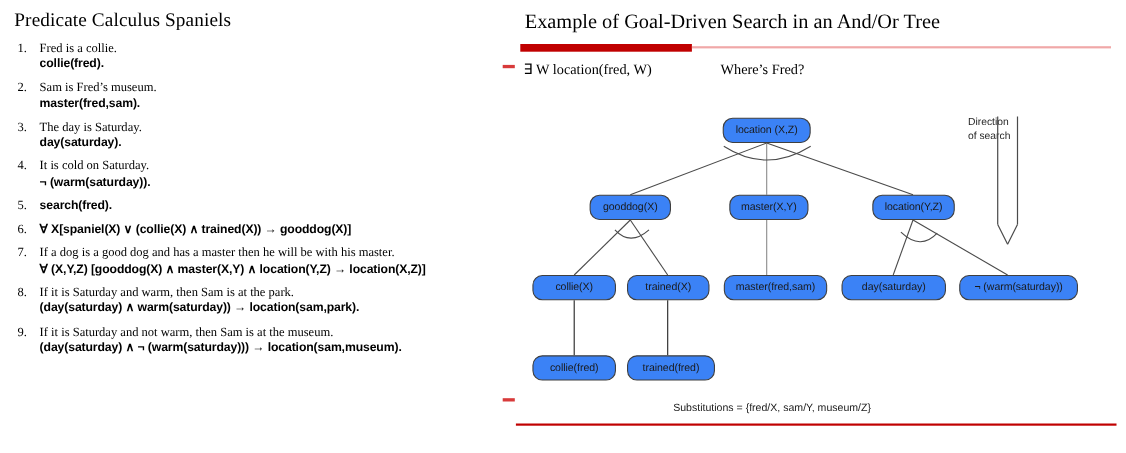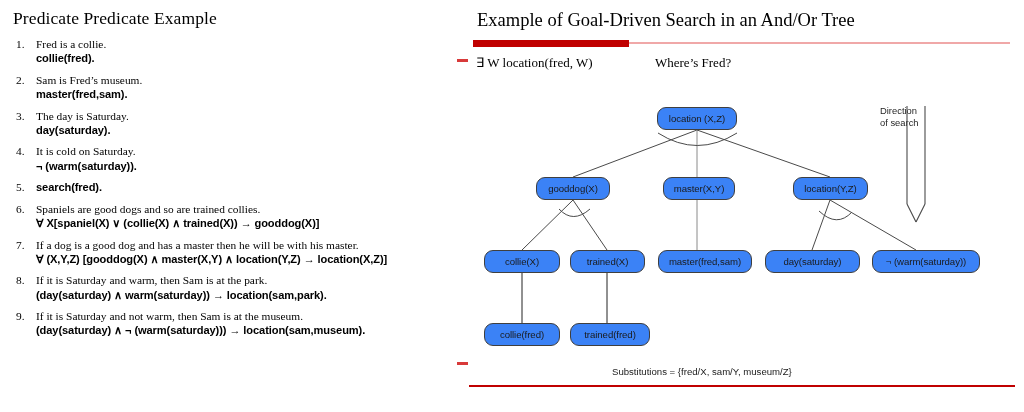--- a/index.html
+++ b/index.html
@@ -163,21 +163,21 @@
     font-size: 9.6px;
     color: #1a1a1a;
     white-space: nowrap;
   }
 </style>
 </head>
 <body>
 
 <div id="left-panel">
 
-  <div id="left-title">Predicate Predicate Example</div>
+  <div id="left-title">Predicate Calculus Spaniels</div>
 
   <div id="fact-list">
 
     <div class="fact-item">
       <div class="fact-num">1.</div>
       <div class="fact-body">
         <div class="fact-prose">Fred is a collie.</div>
         <div class="fact-logic">collie(fred).</div>
       </div>
     </div>
@@ -209,21 +209,20 @@
     <div class="fact-item">
       <div class="fact-num">5.</div>
       <div class="fact-body">
         <div class="fact-logic">search(fred).</div>
       </div>
     </div>
 
     <div class="fact-item">
       <div class="fact-num">6.</div>
       <div class="fact-body">
-        <div class="fact-prose">Spaniels are good dogs and so are trained collies.</div>
         <div class="fact-logic">∀ X[spaniel(X) ∨ (collie(X) ∧ trained(X)) → gooddog(X)]</div>
       </div>
     </div>
 
     <div class="fact-item">
       <div class="fact-num">7.</div>
       <div class="fact-body">
         <div class="fact-prose">If a dog is a good dog and has a master then he will be with his master.</div>
         <div class="fact-logic">∀ (X,Y,Z) [gooddog(X) ∧ master(X,Y) ∧ location(Y,Z) → location(X,Z)]</div>
       </div>

